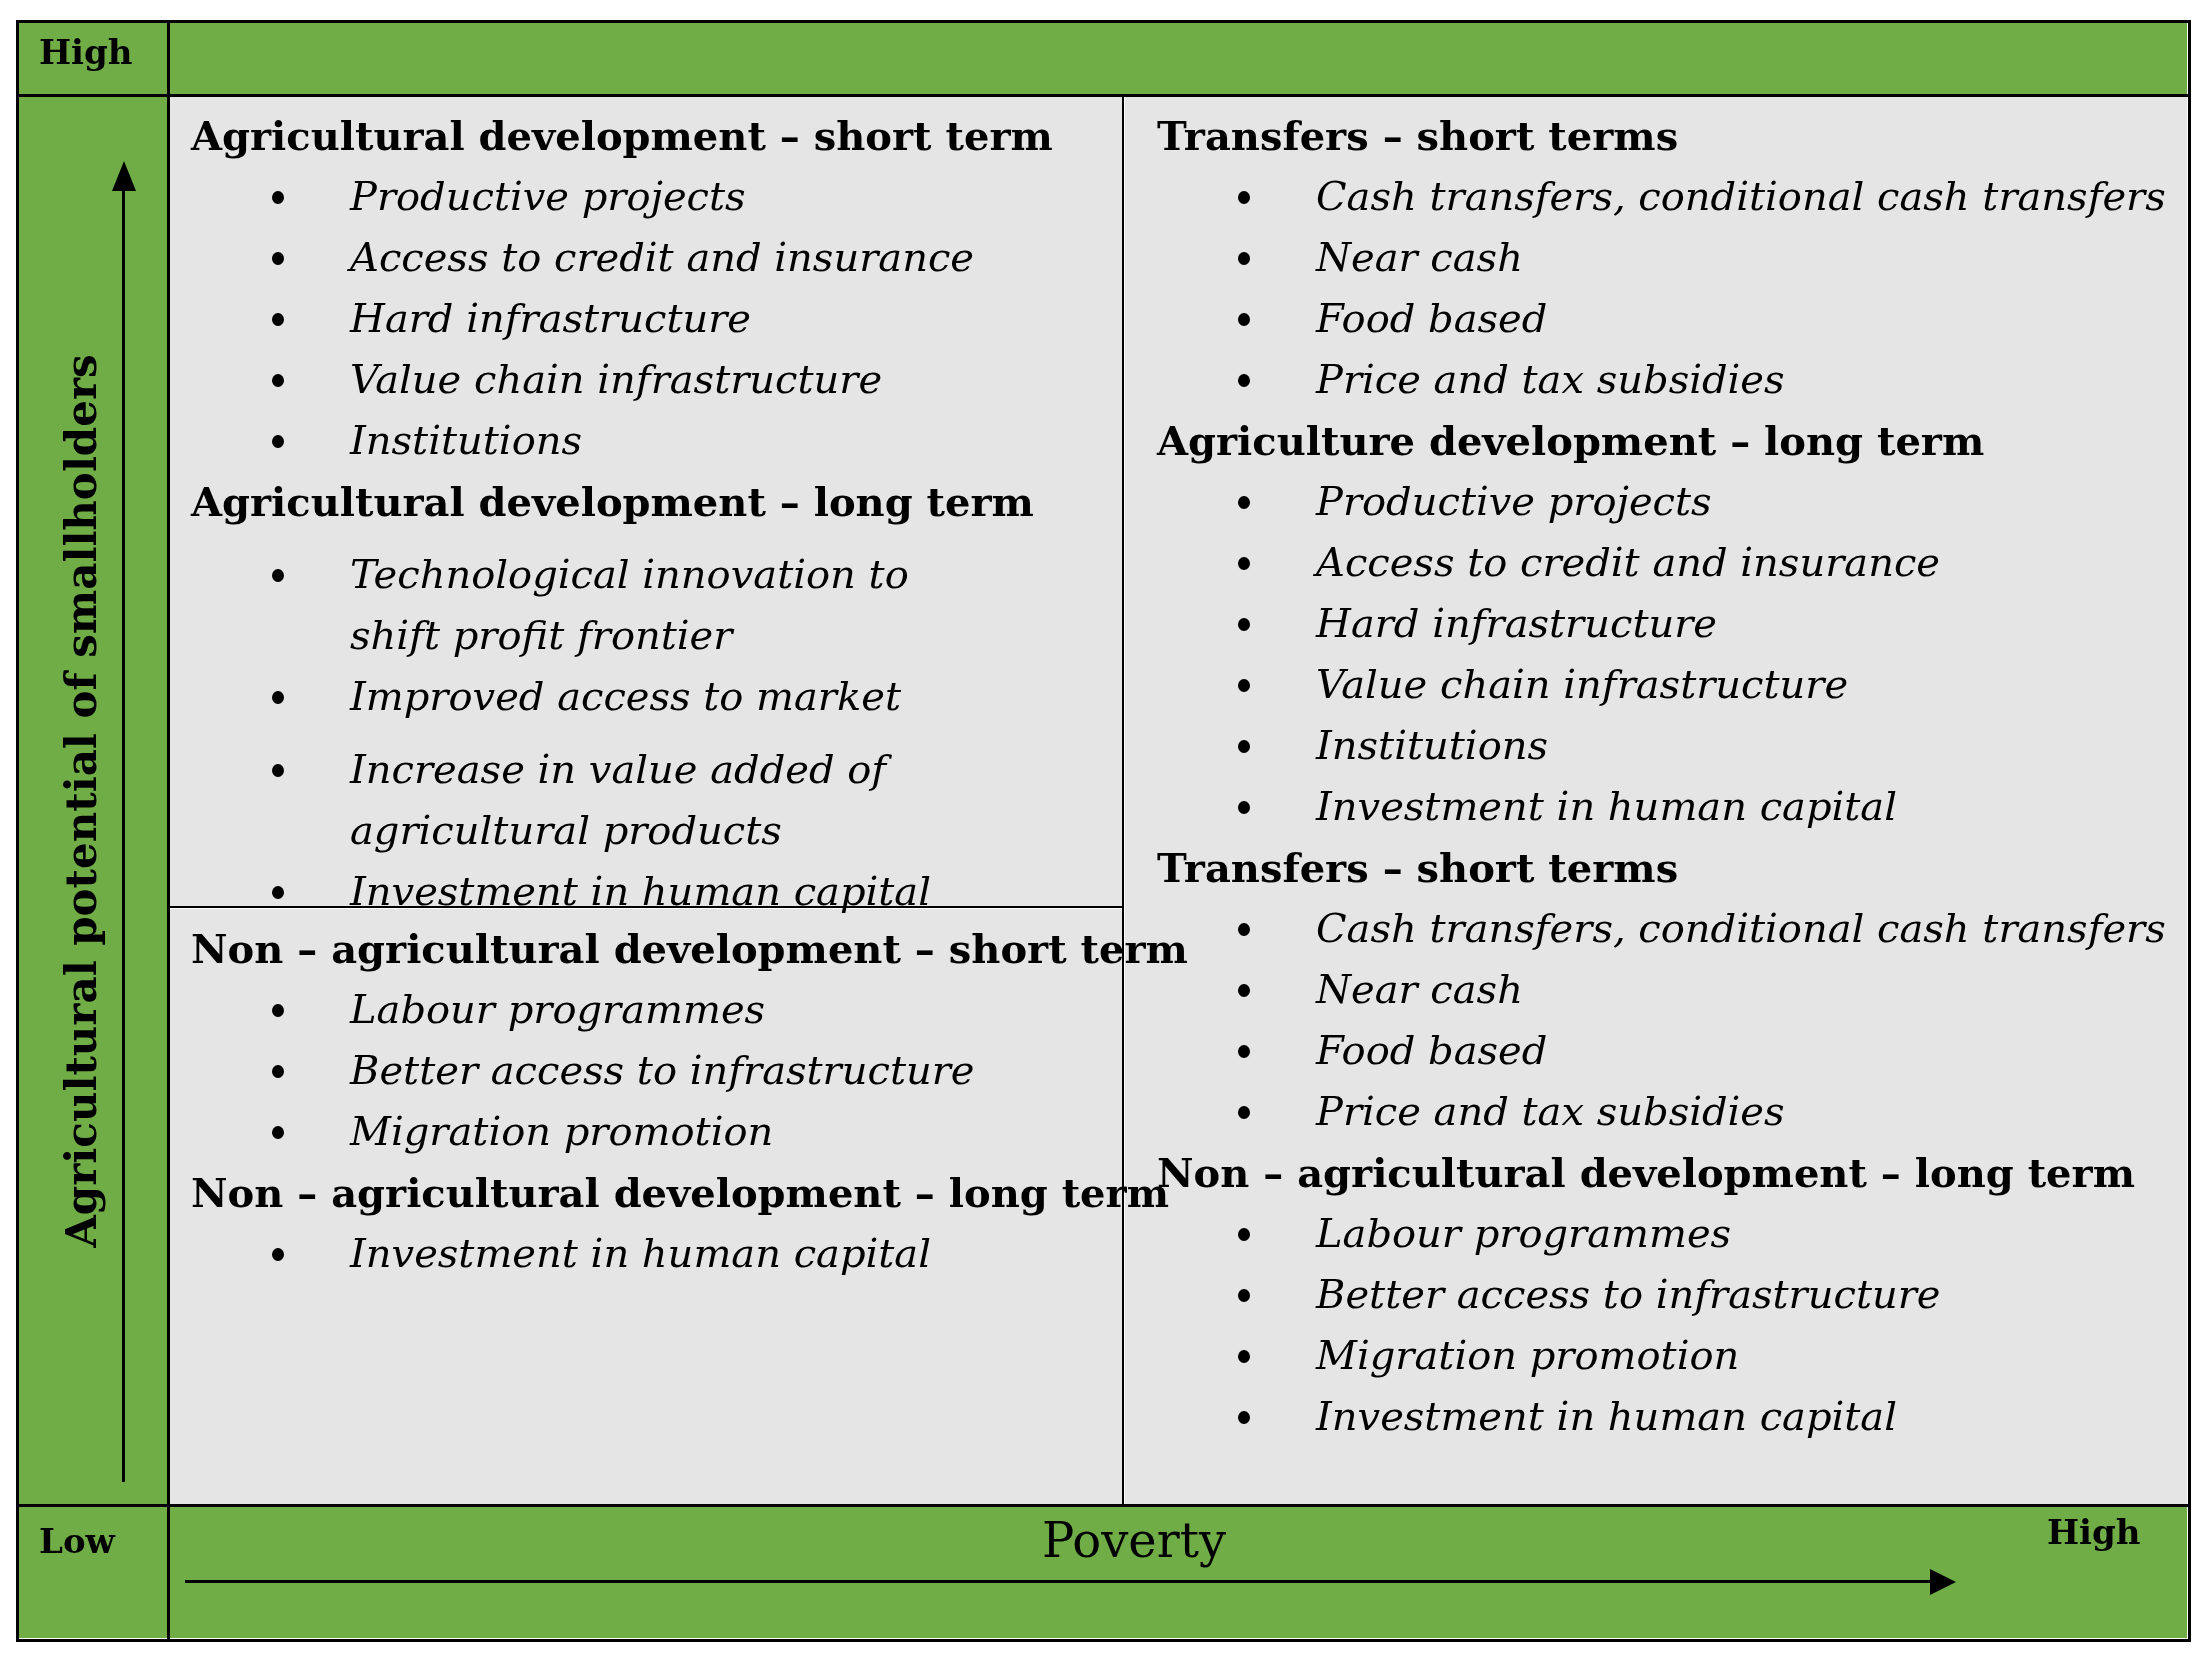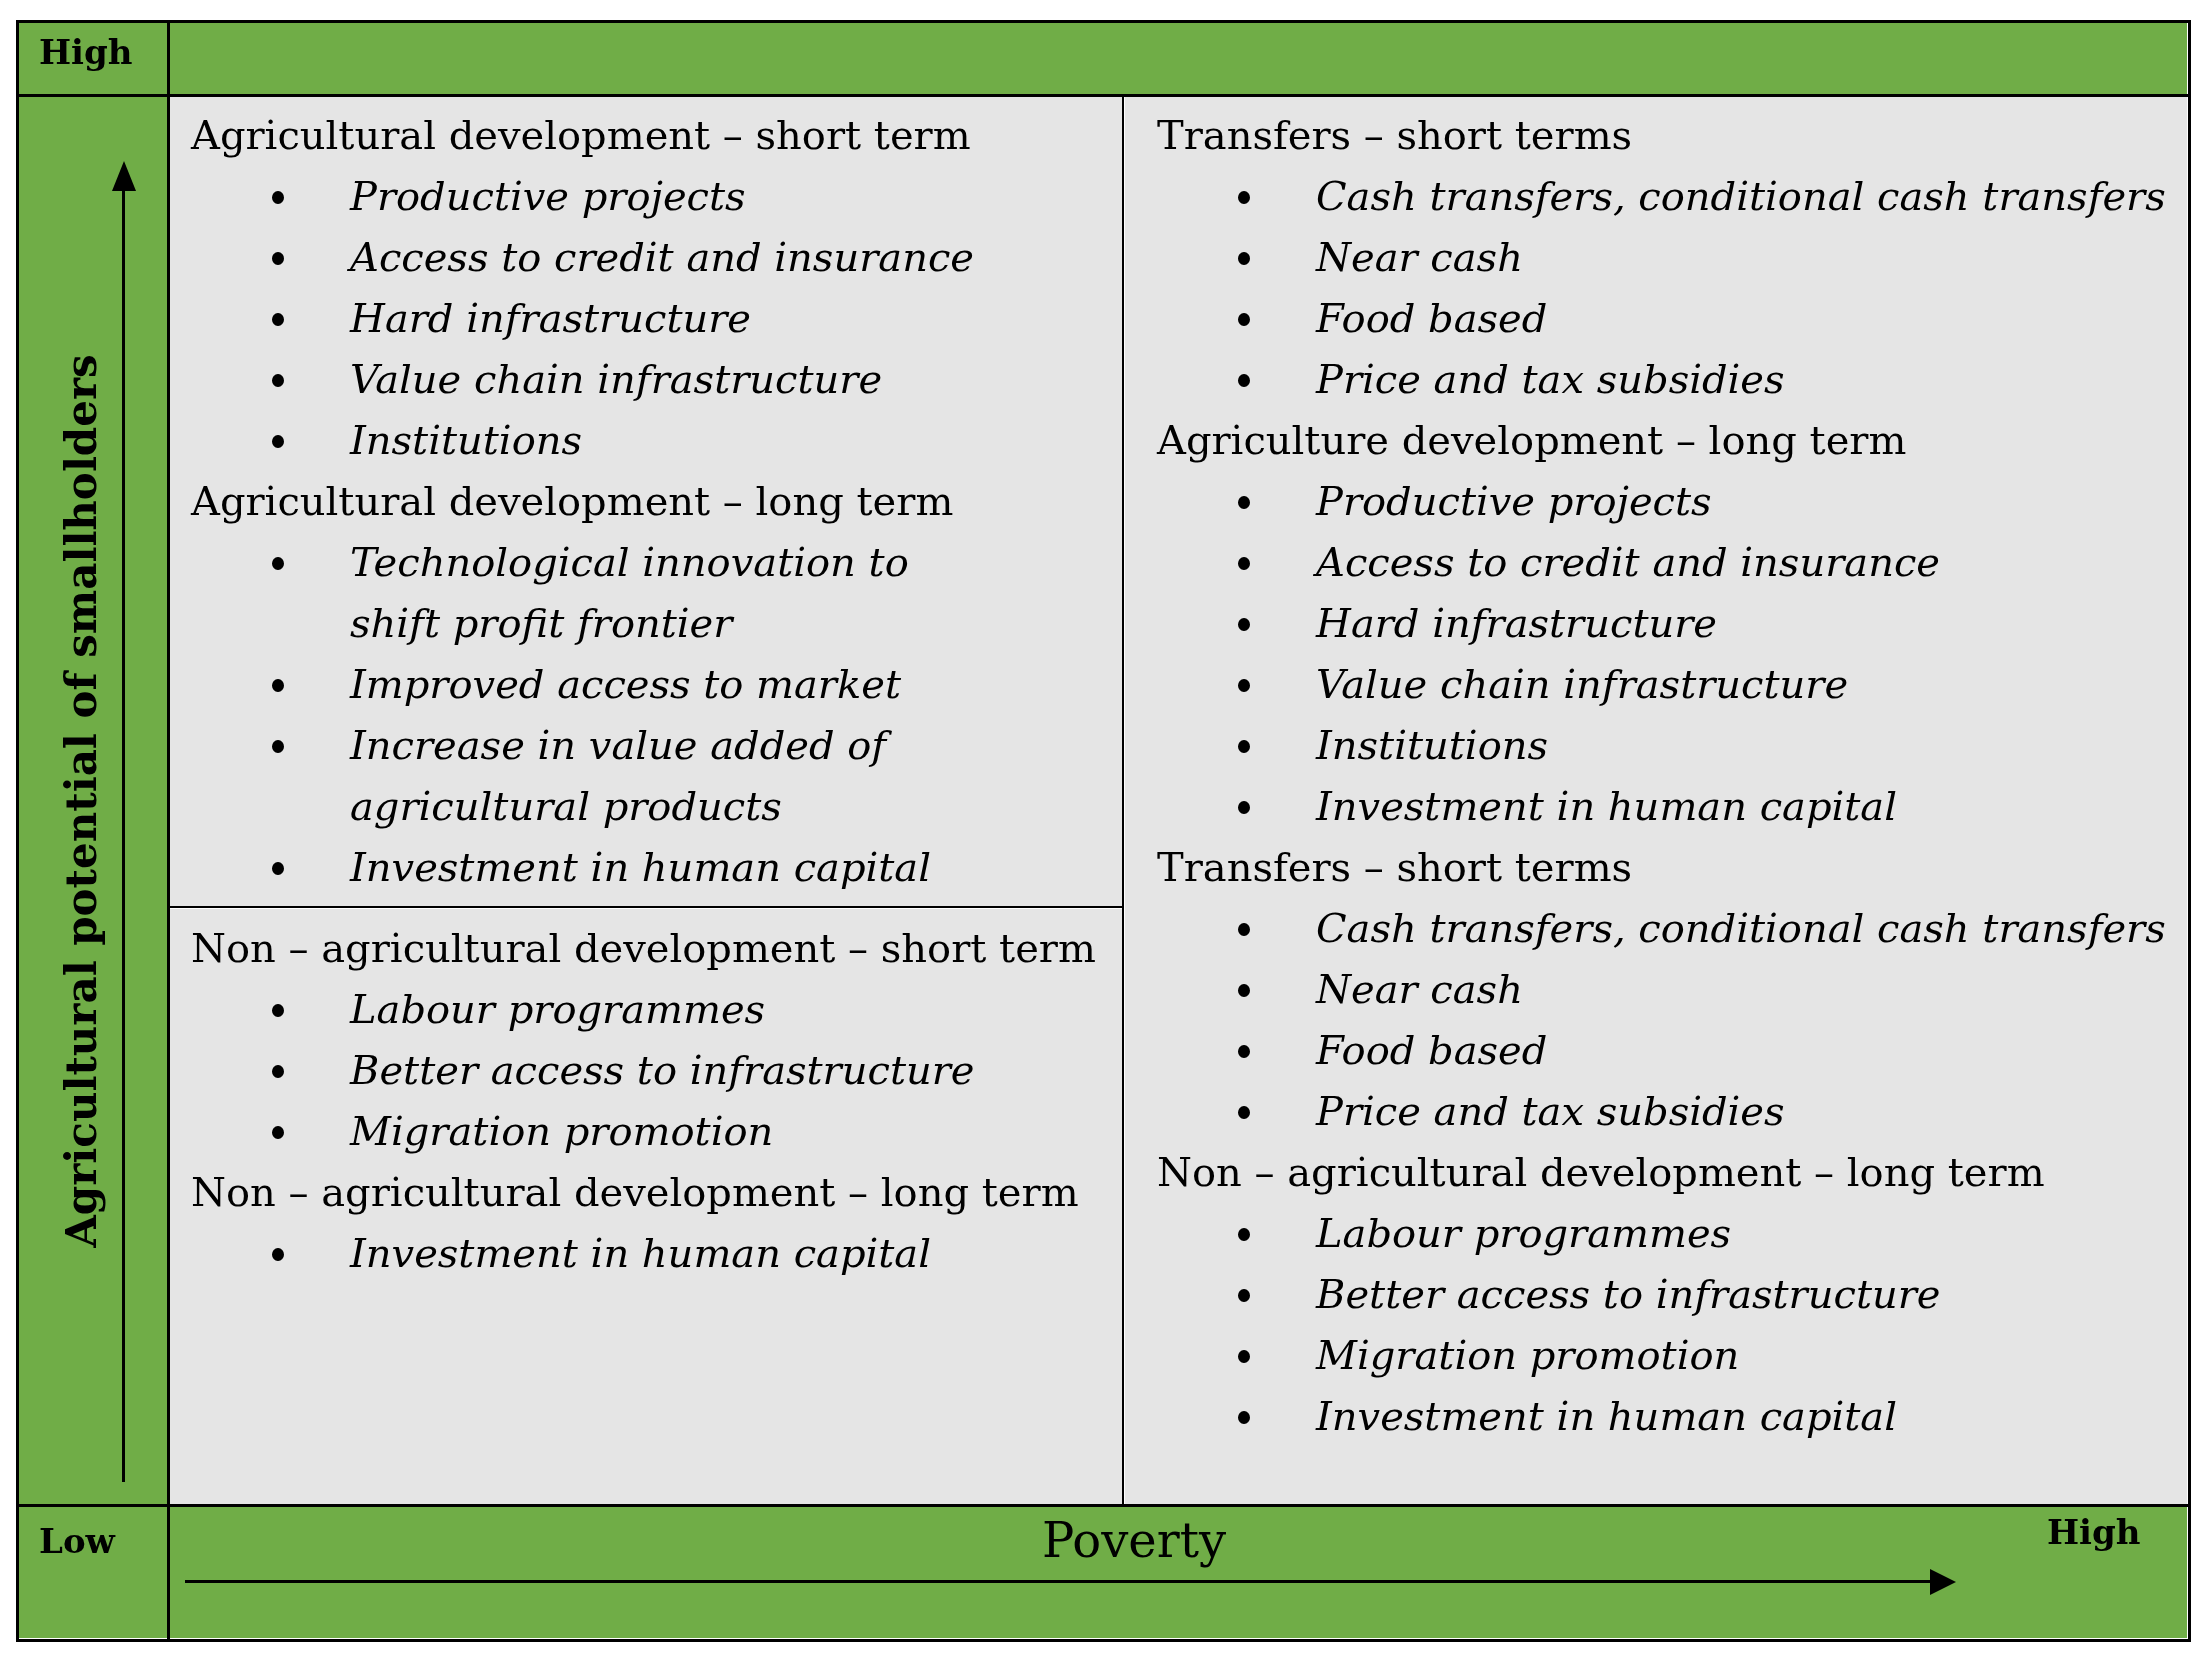--- a/index.html
+++ b/index.html
@@ -2,25 +2,25 @@
 <html style="font-size:10.4px"><head>
 <meta charset="utf-8">
 <style>
   html,body{margin:0;padding:0;background:#ffffff;}
   body{width:2205px;height:1658px;position:relative;overflow:hidden;font-family:"DejaVu Serif","Liberation Serif",serif;color:#000;}
   .abs{position:absolute;box-sizing:border-box;}
   .green{background:#70AD47;}
   .grey{background:#E5E5E5;}
   .lbl{font-size:34px;font-weight:bold;}
   .section{position:absolute;}
-  .h{font-weight:normal;font-size:40px;white-space:nowrap;line-height:61px;}
+  .h{font-weight:bold;font-size:40px;white-space:nowrap;line-height:61px;}
   ul{list-style:none;margin:0;padding:0;}
   li{position:relative;font-size:40px;line-height:61px;padding-left:159px;white-space:nowrap;font-style:italic;}
   li .dot{position:absolute;left:81px;top:25px;width:11.7px;height:13px;border-radius:50%;background:#000;}
-  li.wrap{white-space:normal;}
+  li.wrap{white-space:normal;margin-top:12px;}
   .vline{position:absolute;background:#000;}
 </style>
 </head>
 <body>
 
 <div class="abs" style="left:15.6px;top:19.5px;width:2175px;height:1622px;border:3.2px solid #000;"></div>
 
 <div class="abs green" style="left:19px;top:23px;width:2168px;height:73px;"></div>
 <div class="abs lbl" style="left:39px;top:32px;">High</div>
 

